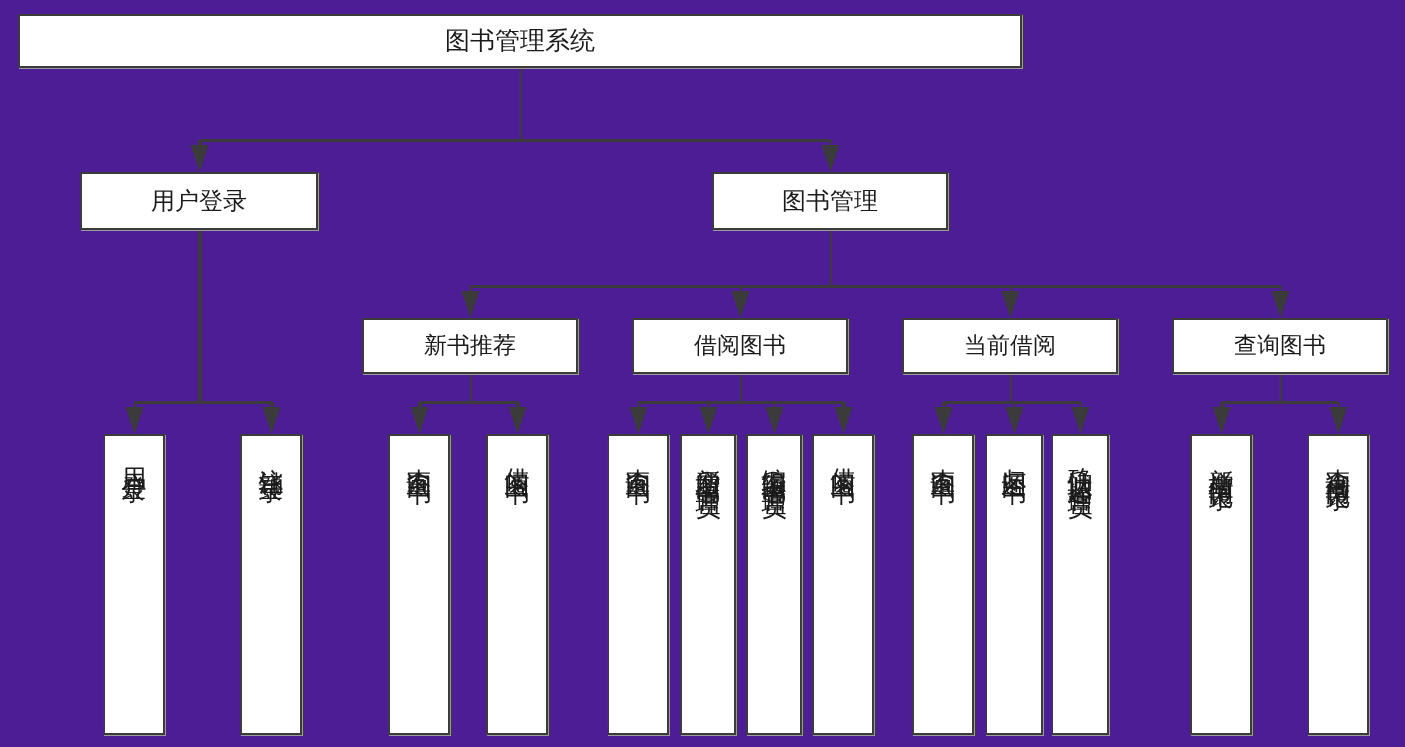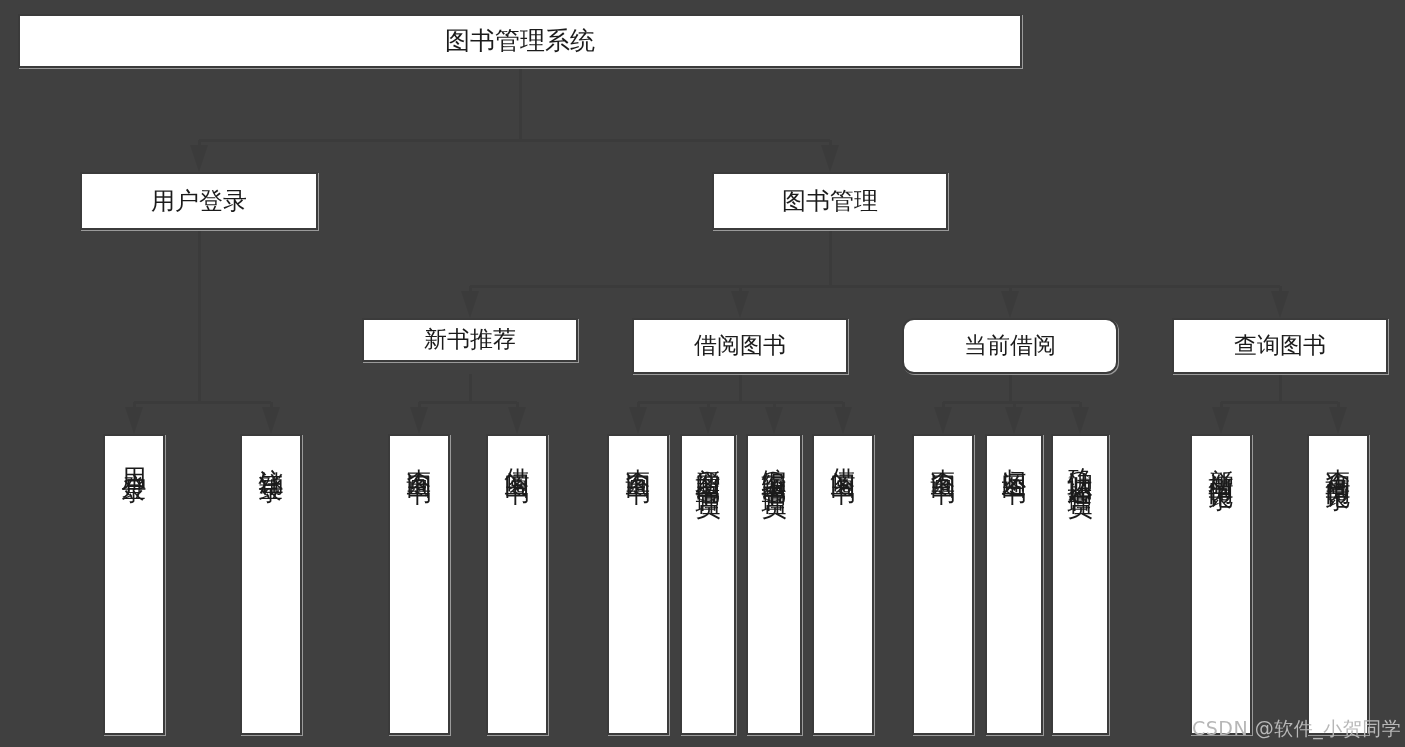--- a/index.html
+++ b/index.html
@@ -8,21 +8,21 @@
     padding: 0;
     background: #ffffff;
   }
   body {
     font-family: "DejaVu Sans", "Liberation Sans", sans-serif;
   }
   #canvas {
     position: relative;
     width: 1405px;
     height: 747px;
-    background: #404040;
+    background: #4c1d95;
     overflow: hidden;
   }
   #edges {
     position: absolute;
     left: 0;
     top: 0;
     width: 1405px;
     height: 747px;
     pointer-events: none;
   }
@@ -130,27 +130,27 @@
   <div id="nodes">
       <div class="node root" style="left: 18px; top: 14px; width: 1004px; height: 54px;">
         <span class="label">图书管理系统</span>
       </div>
       <div class="node lvl2" style="left: 80px; top: 172px; width: 238px; height: 58px;">
         <span class="label">用户登录</span>
       </div>
       <div class="node lvl2" style="left: 712px; top: 172px; width: 236px; height: 58px;">
         <span class="label">图书管理</span>
       </div>
-      <div class="node lvl3" style="left: 362px; top: 318px; width: 216px; height: 44px;">
+      <div class="node lvl3" style="left: 362px; top: 318px; width: 216px; height: 56px;">
         <span class="label">新书推荐</span>
       </div>
       <div class="node lvl3" style="left: 632px; top: 318px; width: 216px; height: 56px;">
         <span class="label">借阅图书</span>
       </div>
-      <div class="node lvl3" style="left: 902px; top: 318px; width: 216px; height: 56px; border-radius: 12px;">
+      <div class="node lvl3" style="left: 902px; top: 318px; width: 216px; height: 56px;">
         <span class="label">当前借阅</span>
       </div>
       <div class="node lvl3" style="left: 1172px; top: 318px; width: 216px; height: 56px;">
         <span class="label">查询图书</span>
       </div>
       <div class="node leaf" style="left: 103px; top: 434px; width: 62px; height: 301px;">
         <span class="label">用户登录</span>
       </div>
       <div class="node leaf" style="left: 240px; top: 434px; width: 62px; height: 301px;">
         <span class="label">注销登录</span>
@@ -183,14 +183,13 @@
         <span class="label">确认归还（管理员）</span>
       </div>
       <div class="node leaf" style="left: 1190px; top: 434px; width: 62px; height: 301px;">
         <span class="label">新增借阅记录</span>
       </div>
       <div class="node leaf" style="left: 1307px; top: 434px; width: 62px; height: 301px;">
         <span class="label">查询借阅记录</span>
       </div>
     </div>
 
-  <div class="watermark" style="left: 1192px; top: 716px;">CSDN @软件_小贺同学</div>
 </div>
 
 </body></html>

